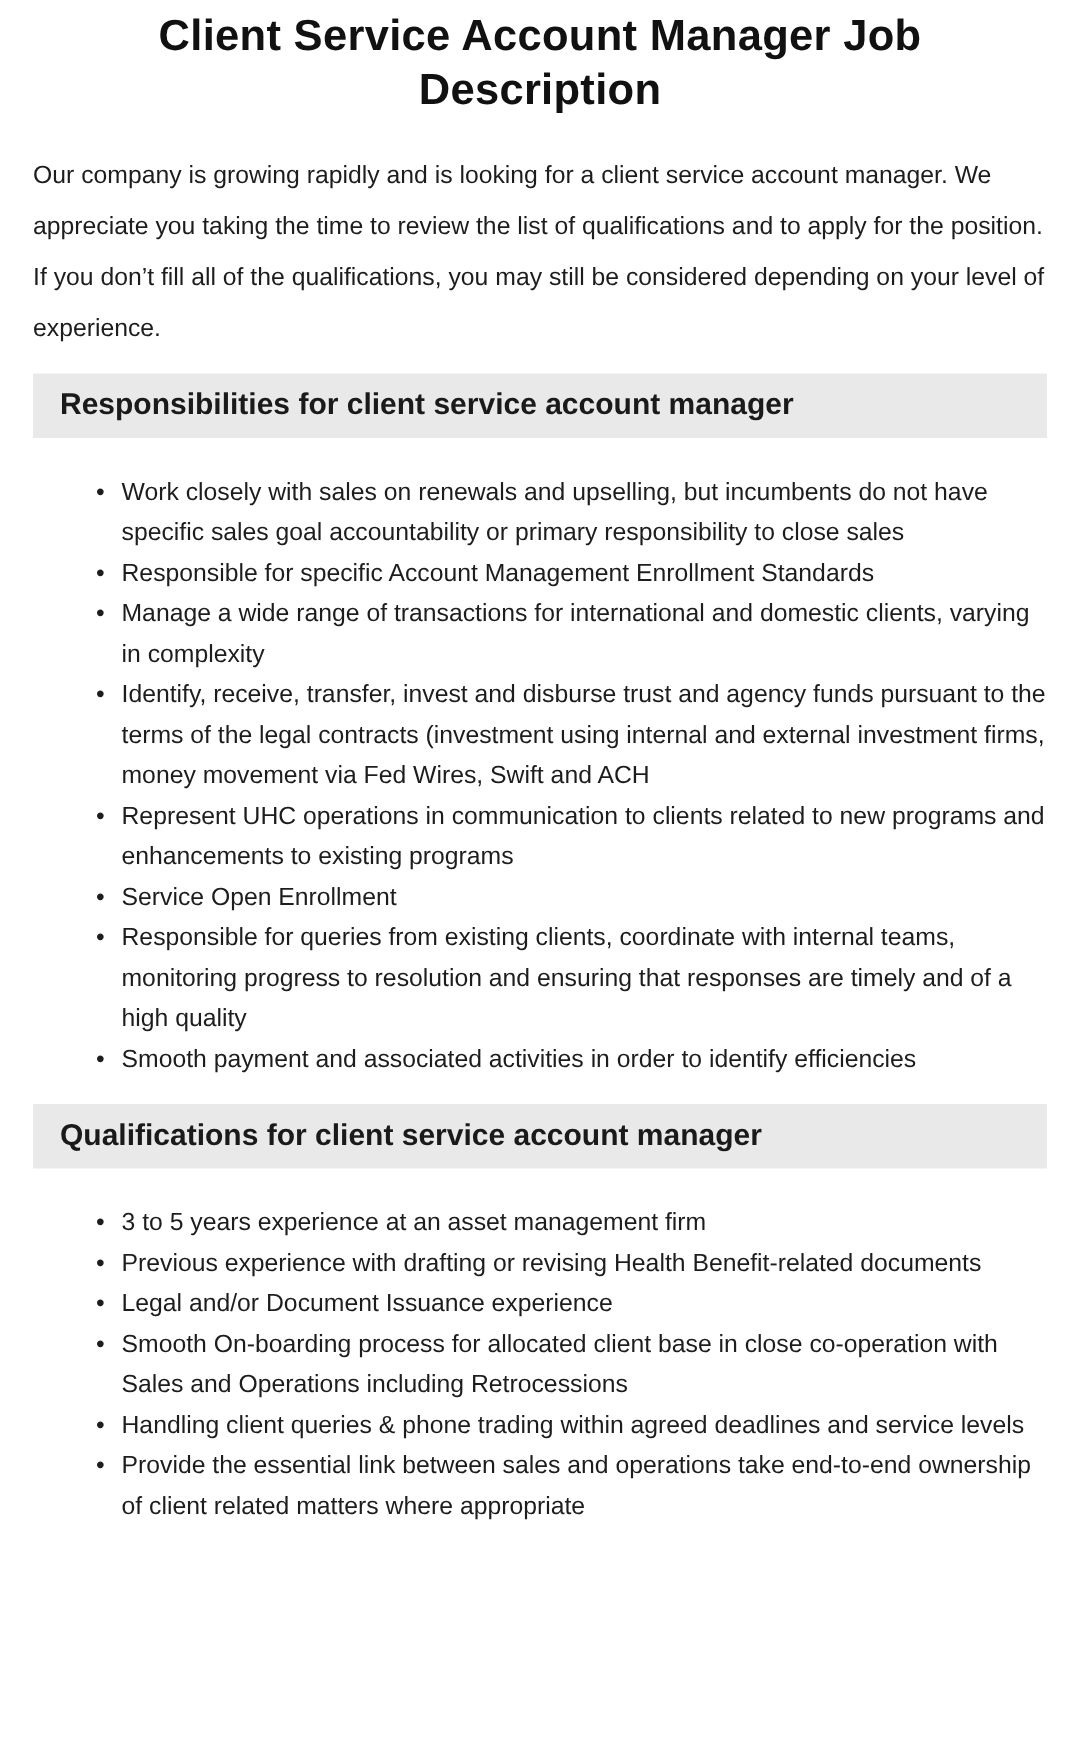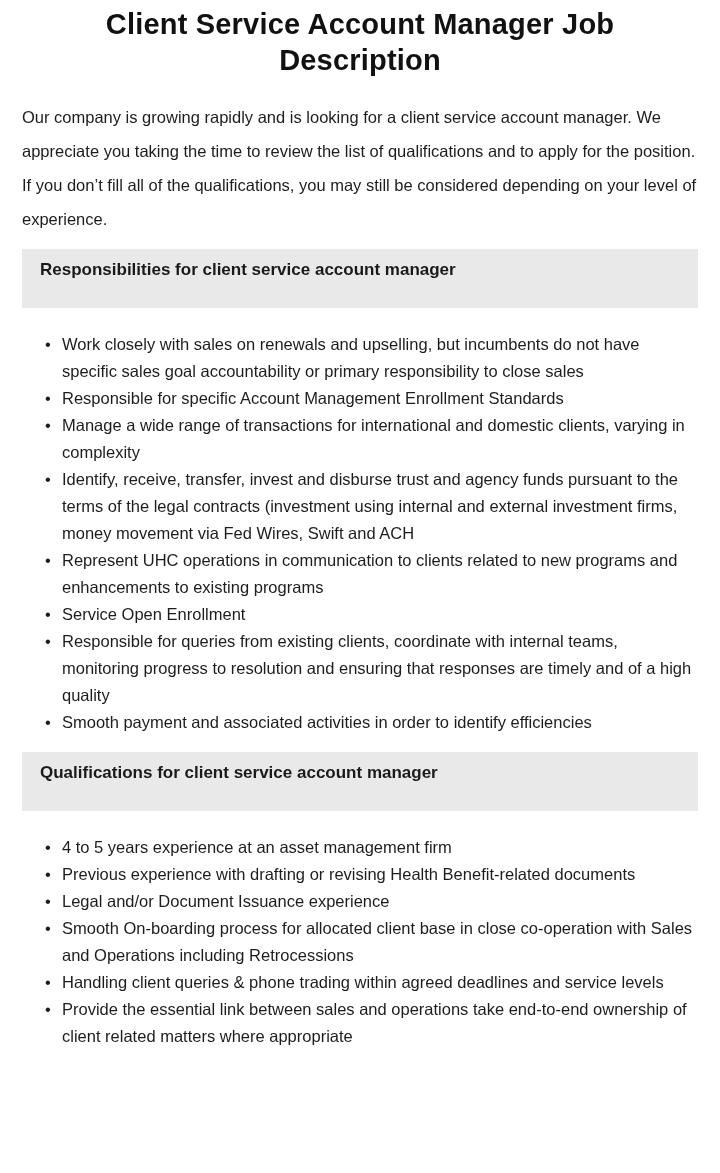--- a/index.html
+++ b/index.html
@@ -27,36 +27,37 @@
     letter-spacing: 0.2px;
   }
   .intro {
     margin-top: 22px;
     font-size: 16.5px;
     line-height: 34px;
   }
   .section-header {
     margin-top: 13px;
     background: var(--section-bg, #e9e9e9);
-    padding: 9px 18px 26px 18px;
-    font-size: 17px;
+    padding: 9px 18px 10px 18px;
+    font-size: 20px;
     font-weight: 700;
     line-height: 24px;
     color: #1a1a1a;
   }
   .section:first-of-type .section-header { margin-top: 13px; }
   .bullet-list {
     list-style: none;
     margin: 23px 0 16px 0;
     padding-left: 40px;
     font-size: 16.5px;
     line-height: 27px;
   }
   .bullet-list li {
     position: relative;
+    margin-left: 19px;
   }
   .bullet-list li::before {
     content: "\2022";
     position: absolute;
     left: -17px;
     top: 0;
     font-size: 16.5px;
     line-height: 27px;
     color: #1d1d1d;
   }
@@ -80,21 +81,21 @@
         <li>Represent UHC operations in communication to clients related to new programs and enhancements to existing programs</li>
         <li>Service Open Enrollment</li>
         <li>Responsible for queries from existing clients, coordinate with internal teams, monitoring progress to resolution and ensuring that responses are timely and of a high quality</li>
         <li>Smooth payment and associated activities in order to identify efficiencies</li>
       </ul>
   </div>
 
   <div class="section">
     <div class="section-header">Qualifications for client service account manager</div>
     <ul class="bullet-list">
-        <li>4 to 5 years experience at an asset management firm</li>
+        <li>3 to 5 years experience at an asset management firm</li>
         <li>Previous experience with drafting or revising Health Benefit-related documents</li>
         <li>Legal and/or Document Issuance experience</li>
         <li>Smooth On-boarding process for allocated client base in close co-operation with Sales and Operations including Retrocessions</li>
         <li>Handling client queries &amp; phone trading within agreed deadlines and service levels</li>
         <li>Provide the essential link between sales and operations take end-to-end ownership of client related matters where appropriate</li>
       </ul>
   </div>
 
 </div>
 

